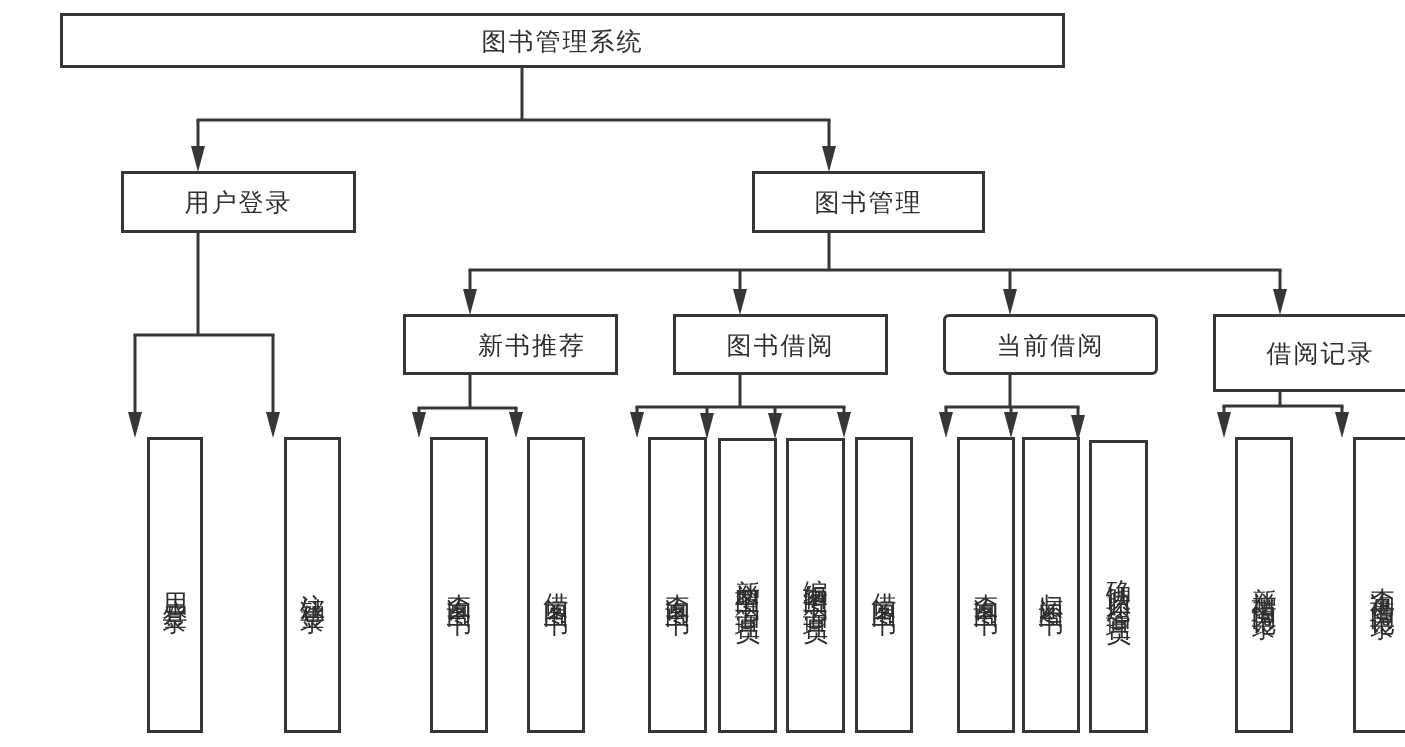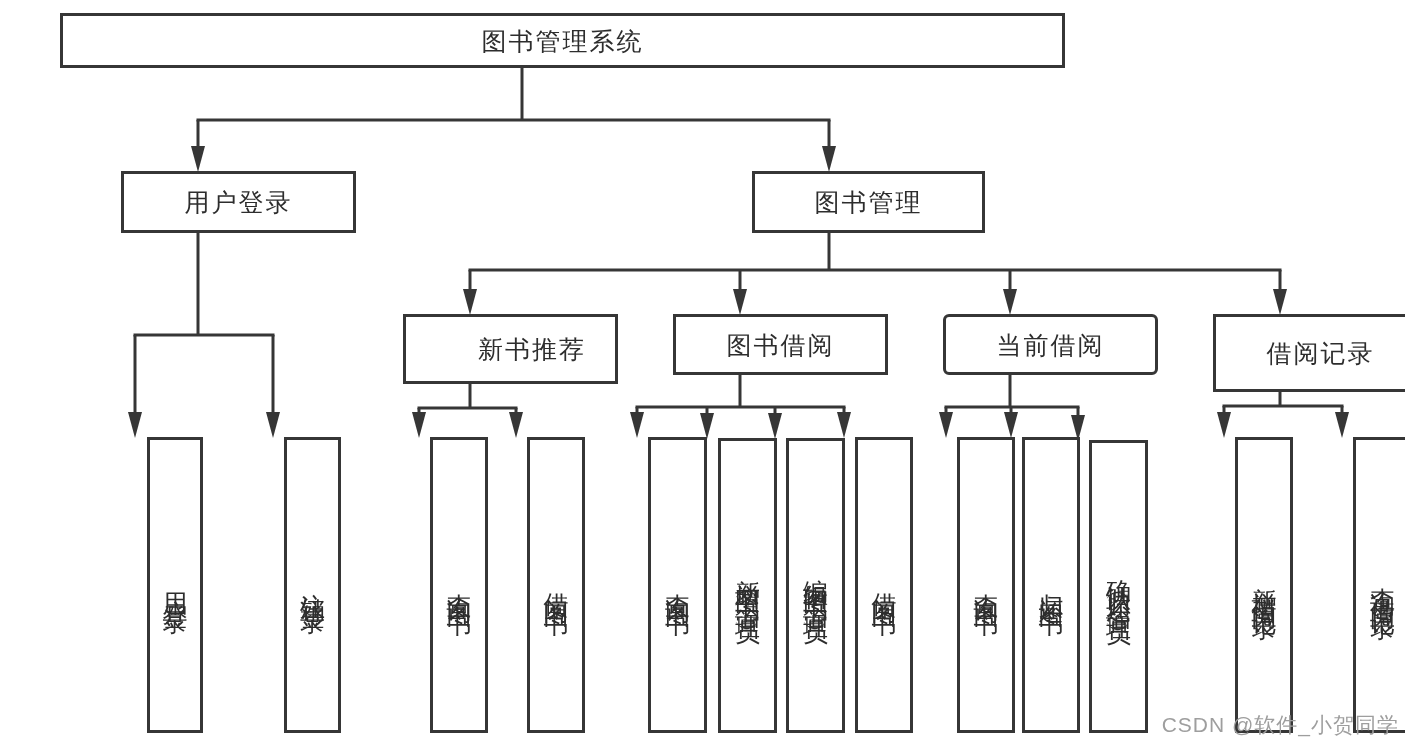--- a/index.html
+++ b/index.html
@@ -87,21 +87,21 @@
   <div id="nodes">
       <div class="node h" style="left: 20px; top: 13px; width: 1005px; height: 55px;">
         <span class="label">图书管理系统</span>
       </div>
       <div class="node h" style="left: 81px; top: 171px; width: 235px; height: 62px;">
         <span class="label">用户登录</span>
       </div>
       <div class="node h" style="left: 712px; top: 171px; width: 233px; height: 62px;">
         <span class="label">图书管理</span>
       </div>
-      <div class="node h" style="left: 363px; top: 314px; width: 215px; height: 70px; padding-left: 43px;">
+      <div class="node h" style="left: 363px; top: 314px; width: 215px; height: 61px; padding-left: 43px;">
         <span class="label">新书推荐</span>
       </div>
       <div class="node h" style="left: 633px; top: 314px; width: 215px; height: 61px;">
         <span class="label">图书借阅</span>
       </div>
       <div class="node h" style="left: 903px; top: 314px; width: 215px; height: 61px; border-radius: 6px;">
         <span class="label">当前借阅</span>
       </div>
       <div class="node h" style="left: 1173px; top: 314px; width: 215px; height: 78px;">
         <span class="label">借阅记录</span>
@@ -139,14 +139,13 @@
       <div class="node v" style="left: 1049px; top: 440px; width: 59px; height: 293px;">
         <span class="label">确认归还（管理员）</span>
       </div>
       <div class="node v" style="left: 1195px; top: 437px; width: 58px; height: 296px;">
         <span class="label">新增借阅记录</span>
       </div>
       <div class="node v" style="left: 1313px; top: 437px; width: 59px; height: 296px;">
         <span class="label">查询借阅记录</span>
       </div>
     </div>
-  <div class="watermark">CSDN @软件_小贺同学</div>
 </div>
 
 </body></html>

